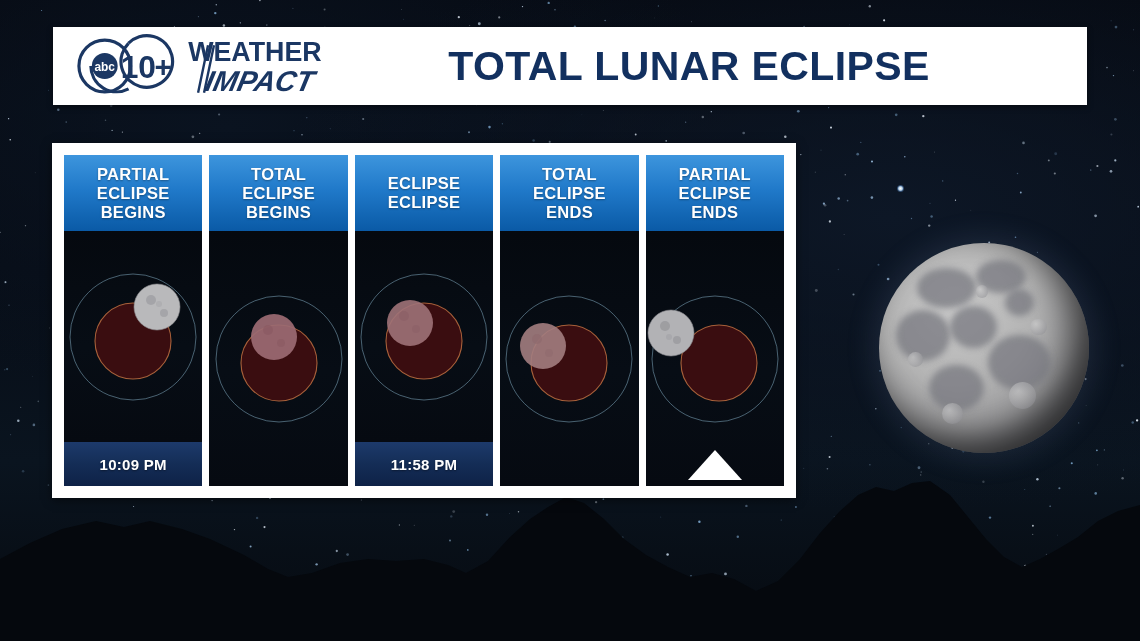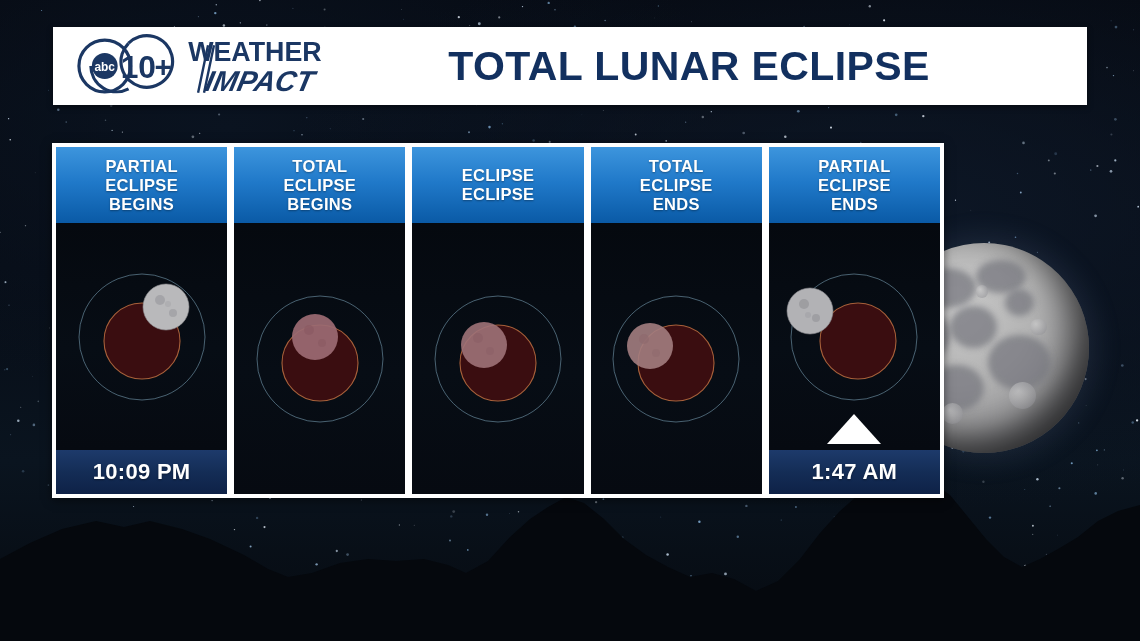--- a/index.html
+++ b/index.html
@@ -31,33 +31,33 @@
 
   
   #topbar{position:absolute;left:53px;top:27px;width:1034px;height:78px;background:#ffffff;
           display:flex;align-items:center;box-shadow:0 2px 6px rgba(0,0,0,.45);gap:18px;}
   #logo{width:300px;height:100%;display:flex;align-items:center;padding-left:16px;box-sizing:border-box;}
   #logo svg{display:block;}
   #maintitle{flex:1;text-align:center;color:#12305f;font-weight:bold;font-size:41px;
              letter-spacing:.4px;padding-right:80px;white-space:nowrap;}
 
   
-  #table{position:absolute;left:52px;top:143px;width:892px;height:355px;
-         background:#ffffff;padding:4px;box-sizing:border-box;display:flex;gap:7px;
+  #table{position:absolute;left:52px;top:143px;width:744px;height:355px;
+         background:#ffffff;padding:12px;box-sizing:border-box;display:flex;gap:7px;
          box-shadow:0 2px 9px rgba(0,0,0,.5);}
   .col{flex:1;display:flex;flex-direction:column;}
   .chead{height:76px;background:linear-gradient(180deg,#3d95dd 0%,#2079c9 46%,#0a5aa6 100%);
          color:#fff;font-weight:bold;font-size:16.5px;line-height:19px;letter-spacing:.3px;
          display:flex;align-items:center;justify-content:center;text-align:center;
          text-shadow:0 1px 2px rgba(0,0,0,.35);}
   .cdiag{flex:1;position:relative;overflow:hidden;
          background:linear-gradient(180deg,#05090f 0%,#070d15 55%,#060a11 100%);}
   .cdiag svg{position:absolute;left:50%;top:50%;transform:translate(-50%,-50%);}
   .ctime{height:44px;background:linear-gradient(180deg,#1d3a6b 0%,#142d56 50%,#0e2247 100%);
-         color:#fff;font-weight:bold;font-size:22px;letter-spacing:.3px;
+         color:#fff;font-weight:bold;font-size:15px;letter-spacing:.3px;
          display:flex;align-items:center;justify-content:center;
          text-shadow:0 1px 2px rgba(0,0,0,.4);}
   .marker{position:absolute;left:50%;bottom:6px;transform:translateX(-50%);
           width:0;height:0;border-left:27px solid transparent;border-right:27px solid transparent;
           border-bottom:30px solid #ffffff;}
 </style>
 </head>
 <body>
 
 <div id="stage">
@@ -782,20 +782,21 @@
       </div>
       <div class="cdiag">
         <svg width="140" height="150" viewBox="-70 -75 140 150">
           <circle cx="0" cy="0" r="63" fill="none" stroke="#7fa8bd" stroke-width="1" opacity=".55"></circle>
           <circle cx="0" cy="4" r="38" fill="#3a0d10" stroke="#a8603a" stroke-width="1.1"></circle>
           <circle cx="-14" cy="-14" r="23" fill="#9e7278" opacity=".9"></circle>
           <circle cx="-20" cy="-21" r="5" fill="#8c6067" opacity=".7"></circle>
           <circle cx="-8" cy="-8" r="4" fill="#8c6067" opacity=".6"></circle>
         </svg>
       </div>
+      <div class="ctime">11:58 PM</div>
     </div>
 
     <div class="col">
       <div class="chead">
         <span>
           <span>TOTAL</span><br>
           <span>ECLIPSE</span><br>
           <span>ENDS</span>
         </span>
       </div>
@@ -822,17 +823,16 @@
         <svg width="140" height="150" viewBox="-70 -75 140 150">
           <circle cx="0" cy="0" r="63" fill="none" stroke="#7fa8bd" stroke-width="1" opacity=".55"></circle>
           <circle cx="4" cy="4" r="38" fill="#3a0d10" stroke="#a8603a" stroke-width="1.1"></circle>
           <circle cx="-44" cy="-26" r="23" fill="#b2b2b5" stroke="#8a8a8e" stroke-width=".6"></circle>
           <circle cx="-50" cy="-33" r="5" fill="#97979b" opacity=".75"></circle>
           <circle cx="-38" cy="-19" r="4" fill="#97979b" opacity=".7"></circle>
           <circle cx="-46" cy="-22" r="3" fill="#a2a2a6" opacity=".6"></circle>
         </svg>
         <div class="marker"></div>
       </div>
-      <div class="ctime">1:47 AM</div>
     </div>
 
   </div>
 </div>
 
 </body></html>

